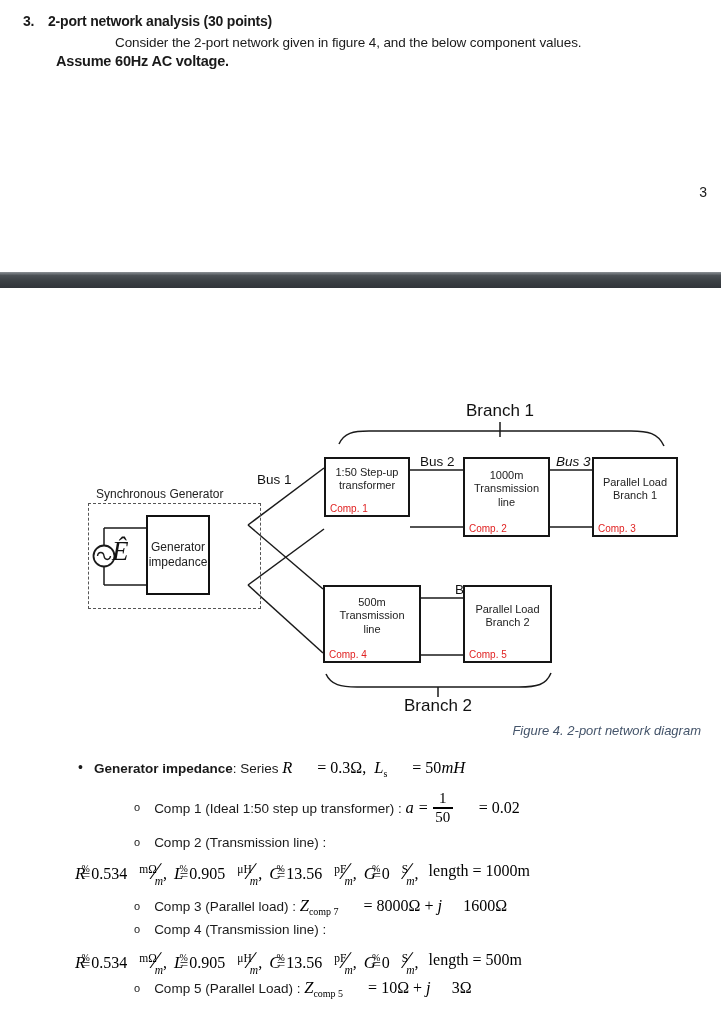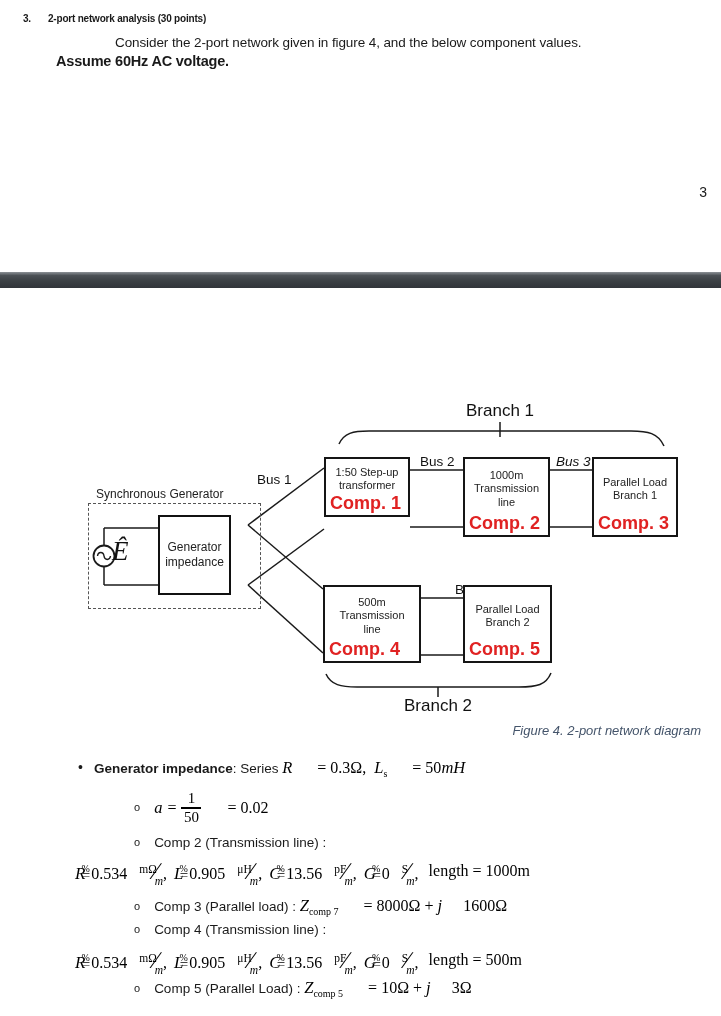--- a/index.html
+++ b/index.html
@@ -1,33 +1,33 @@
 <!DOCTYPE html>
 <html><head>
 <meta charset="utf-8">
 <style>
   html,body{margin:0;padding:0;}
   body{width:721px;height:1016px;background:#ffffff;position:relative;overflow:hidden;
        font-family:"Liberation Sans",sans-serif;color:#1a1a1a;}
   .abs{position:absolute;}
   
-  .hdr1{left:23px;top:13px;font-size:10px;font-weight:bold;letter-spacing:-0.2px;}
+  .hdr1{left:23px;top:13px;font-size:14px;font-weight:bold;letter-spacing:-0.2px;}
   .hdr1 .num{display:inline-block;width:25px;}
   .hdr2{left:115px;top:35px;font-size:13.5px;letter-spacing:-0.1px;}
   .hdr3{left:56px;top:53px;font-size:14.5px;font-weight:bold;letter-spacing:-0.2px;}
   .pagenum{right:14px;top:184px;font-size:14px;}
   .divbar{left:0;top:272px;width:721px;height:16px;
           background:linear-gradient(180deg,#8d9297 0%,#4c5156 22%,#3c4145 55%,#31353a 100%);}
   
   svg.overlay{left:0;top:0;width:721px;height:1016px;pointer-events:none;}
   .dbox{border:2px solid #151515;background:#fff;box-sizing:border-box;
         display:flex;flex-direction:column;justify-content:center;align-items:center;
         padding-bottom:16px;}
   .dbox-text{font-size:11px;line-height:13.5px;text-align:center;white-space:pre-line;color:#222;}
-  .dbox-label{position:absolute;left:4px;bottom:1px;font-size:18px;color:#e02222;font-weight:bold;}
+  .dbox-label{position:absolute;left:4px;bottom:1px;font-size:10px;color:#e02222;}
   .genbox{border:2.5px solid #111;background:#fff;box-sizing:border-box;
           display:flex;align-items:center;justify-content:center;}
   .genbox .dbox-text{font-size:12px;line-height:15px;}
   .dashbox{border:1.6px dashed #555;box-sizing:border-box;}
   .buslab{font-size:13.5px;color:#111;}
   .branchlab{font-size:17px;color:#111;text-align:center;width:120px;}
   .synclab{font-size:12px;color:#222;}
   .ehat{font-family:"Liberation Serif",serif;font-style:italic;font-size:27px;color:#111;}
   .caption{left:20px;top:723px;width:681px;text-align:right;font-size:13px;font-style:italic;color:#44546a;}
   
@@ -106,21 +106,21 @@
 <div class="abs buslab" style="left:257px;top:472px;">Bus 1</div>
 <div class="abs buslab" style="left:420px;top:454px;">Bus 2</div>
 <div class="abs buslab" style="left:556px;top:454px;font-style:italic;">Bus 3</div>
 <div class="abs buslab" style="left:419px;top:582px;margin-left:36px;">Bus 4</div>
 
 <div class="abs synclab" style="left:96px;top:487px;">Synchronous Generator</div>
 <div class="abs dashbox" style="left:88px;top:503px;width:173px;height:106px;"></div>
 
 <div class="abs ehat" style="left:112px;top:536px;">Ê</div>
 
-<div class="abs genbox" style="left:158px;top:515px;width:73px;height:80px;">
+<div class="abs genbox" style="left:146px;top:515px;width:64px;height:80px;">
   <div class="dbox-text">Generator
 impedance</div>
 </div>
 
 <div class="abs dbox" style="left:324px;top:457px;width:86px;height:60px;">
   <div class="dbox-text">1:50 Step-up
 transformer</div>
   <div class="dbox-label">Comp. 1</div>
 </div>
 <div class="abs dbox" style="left:463px;top:457px;width:87px;height:80px;">
@@ -147,20 +147,21 @@
 </div>
 
 <div class="abs caption">Figure 4. 2-port network diagram</div>
 
 <div class="abs li" style="left:78px;top:758px;">
   <span class="b1">•</span><span class="lbold">Generator impedance</span><span class="ltext">: Series </span><span class="mvar">R</span><span class="mser" style="white-space:pre;"> = 0.3Ω,  </span><span class="mvar">L</span><span class="msub">s</span><span class="mser" style="white-space:pre;"> = 50</span><span class="mvar">mH</span>
 </div>
 
 <div class="abs li flexline" style="left:134px;top:788px;height:40px;">
   <span class="b2">o</span>
+    <span class="ltext" style="white-space:pre;">Comp 1 (Ideal 1:50 step up transformer) : </span>
     <span class="mvar">a</span>
     <span class="mser" style="margin-left:5px;">=</span>
     <span class="frac">
       <span>1</span>
       <span class="bar"></span>
       <span>50</span>
     </span>
     <span class="mser">= 0.02</span>
 </div>
 

